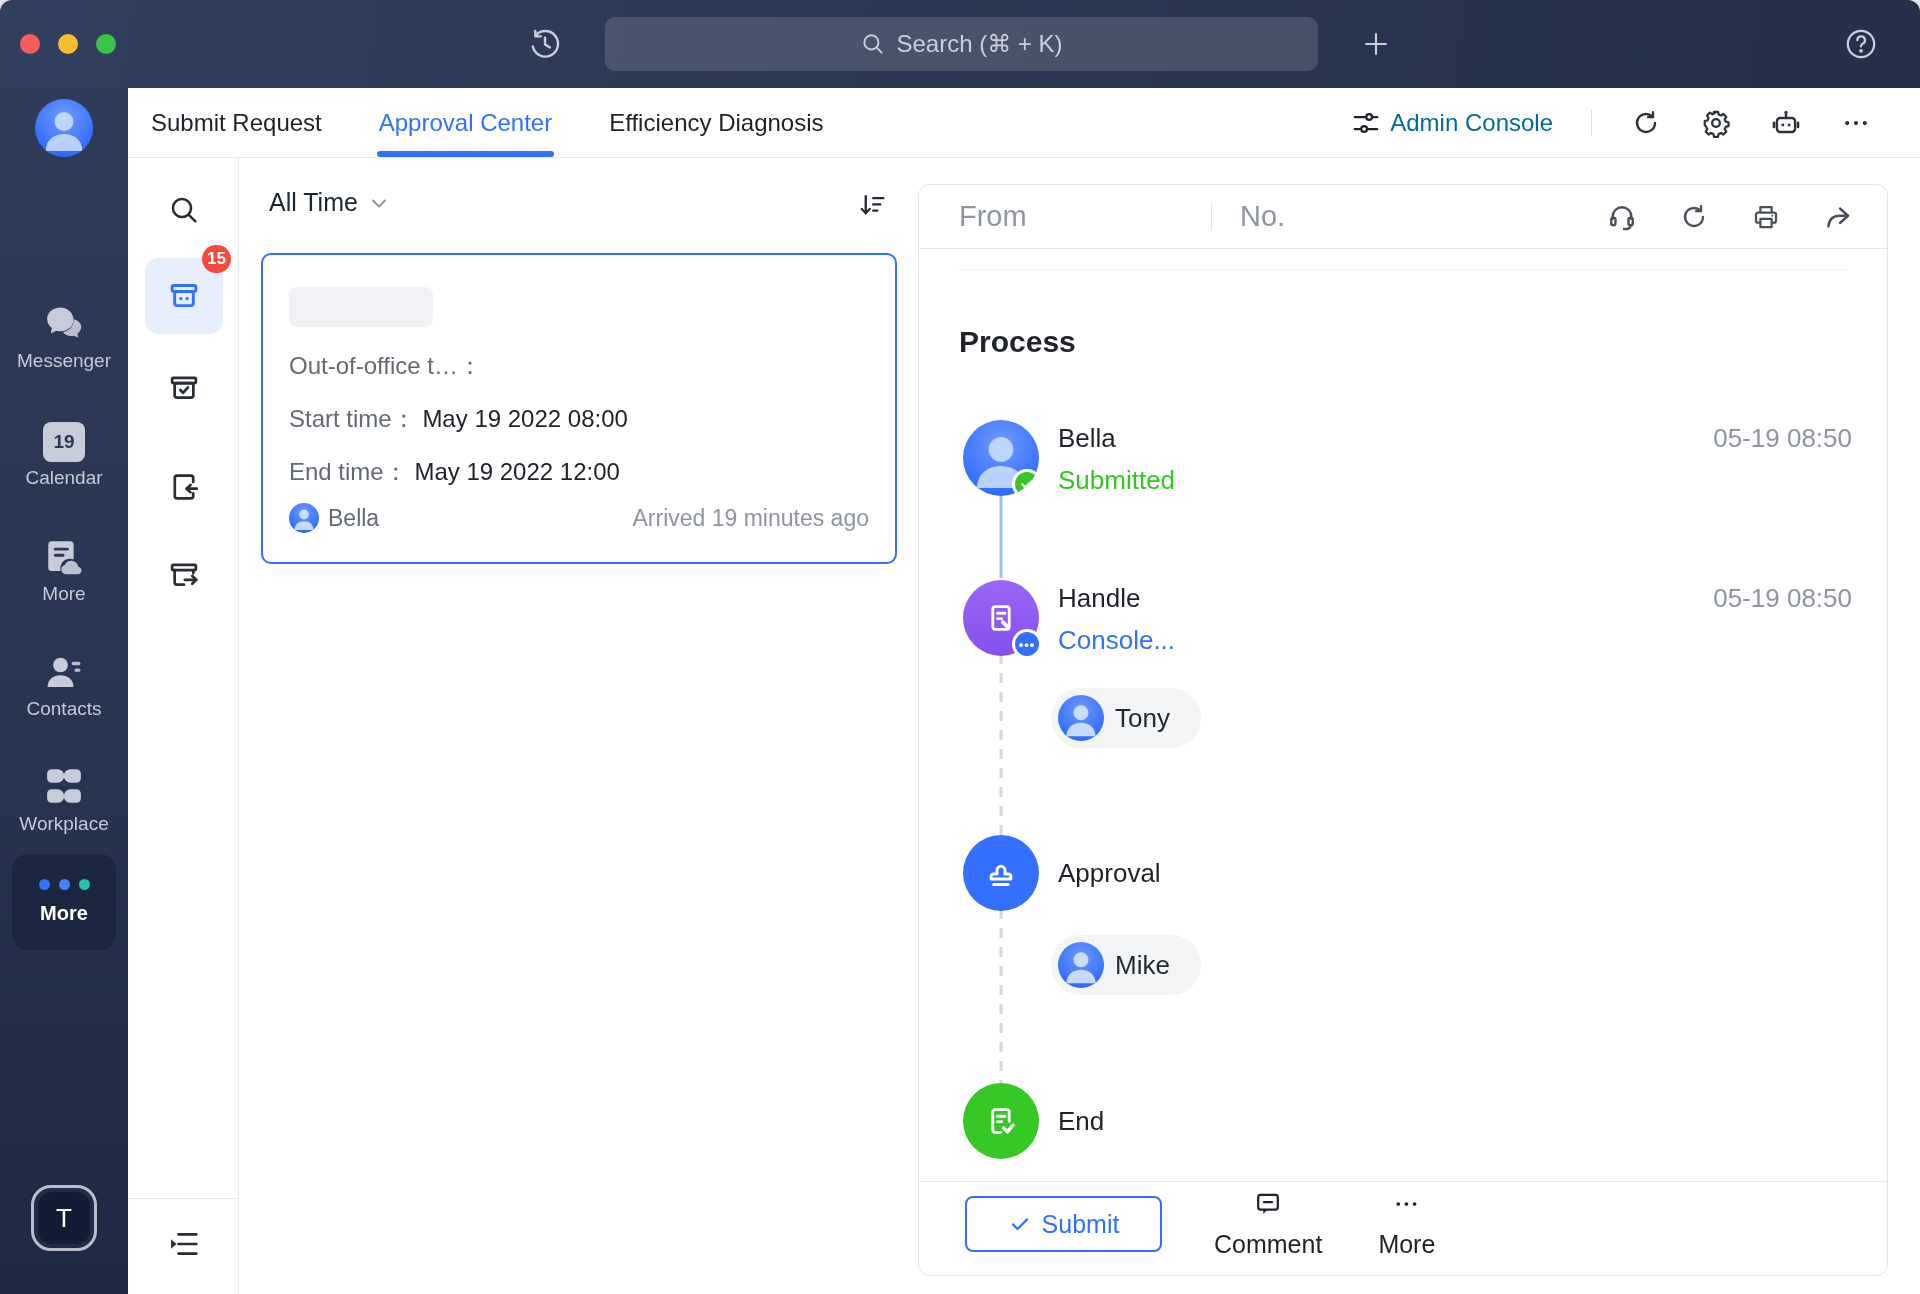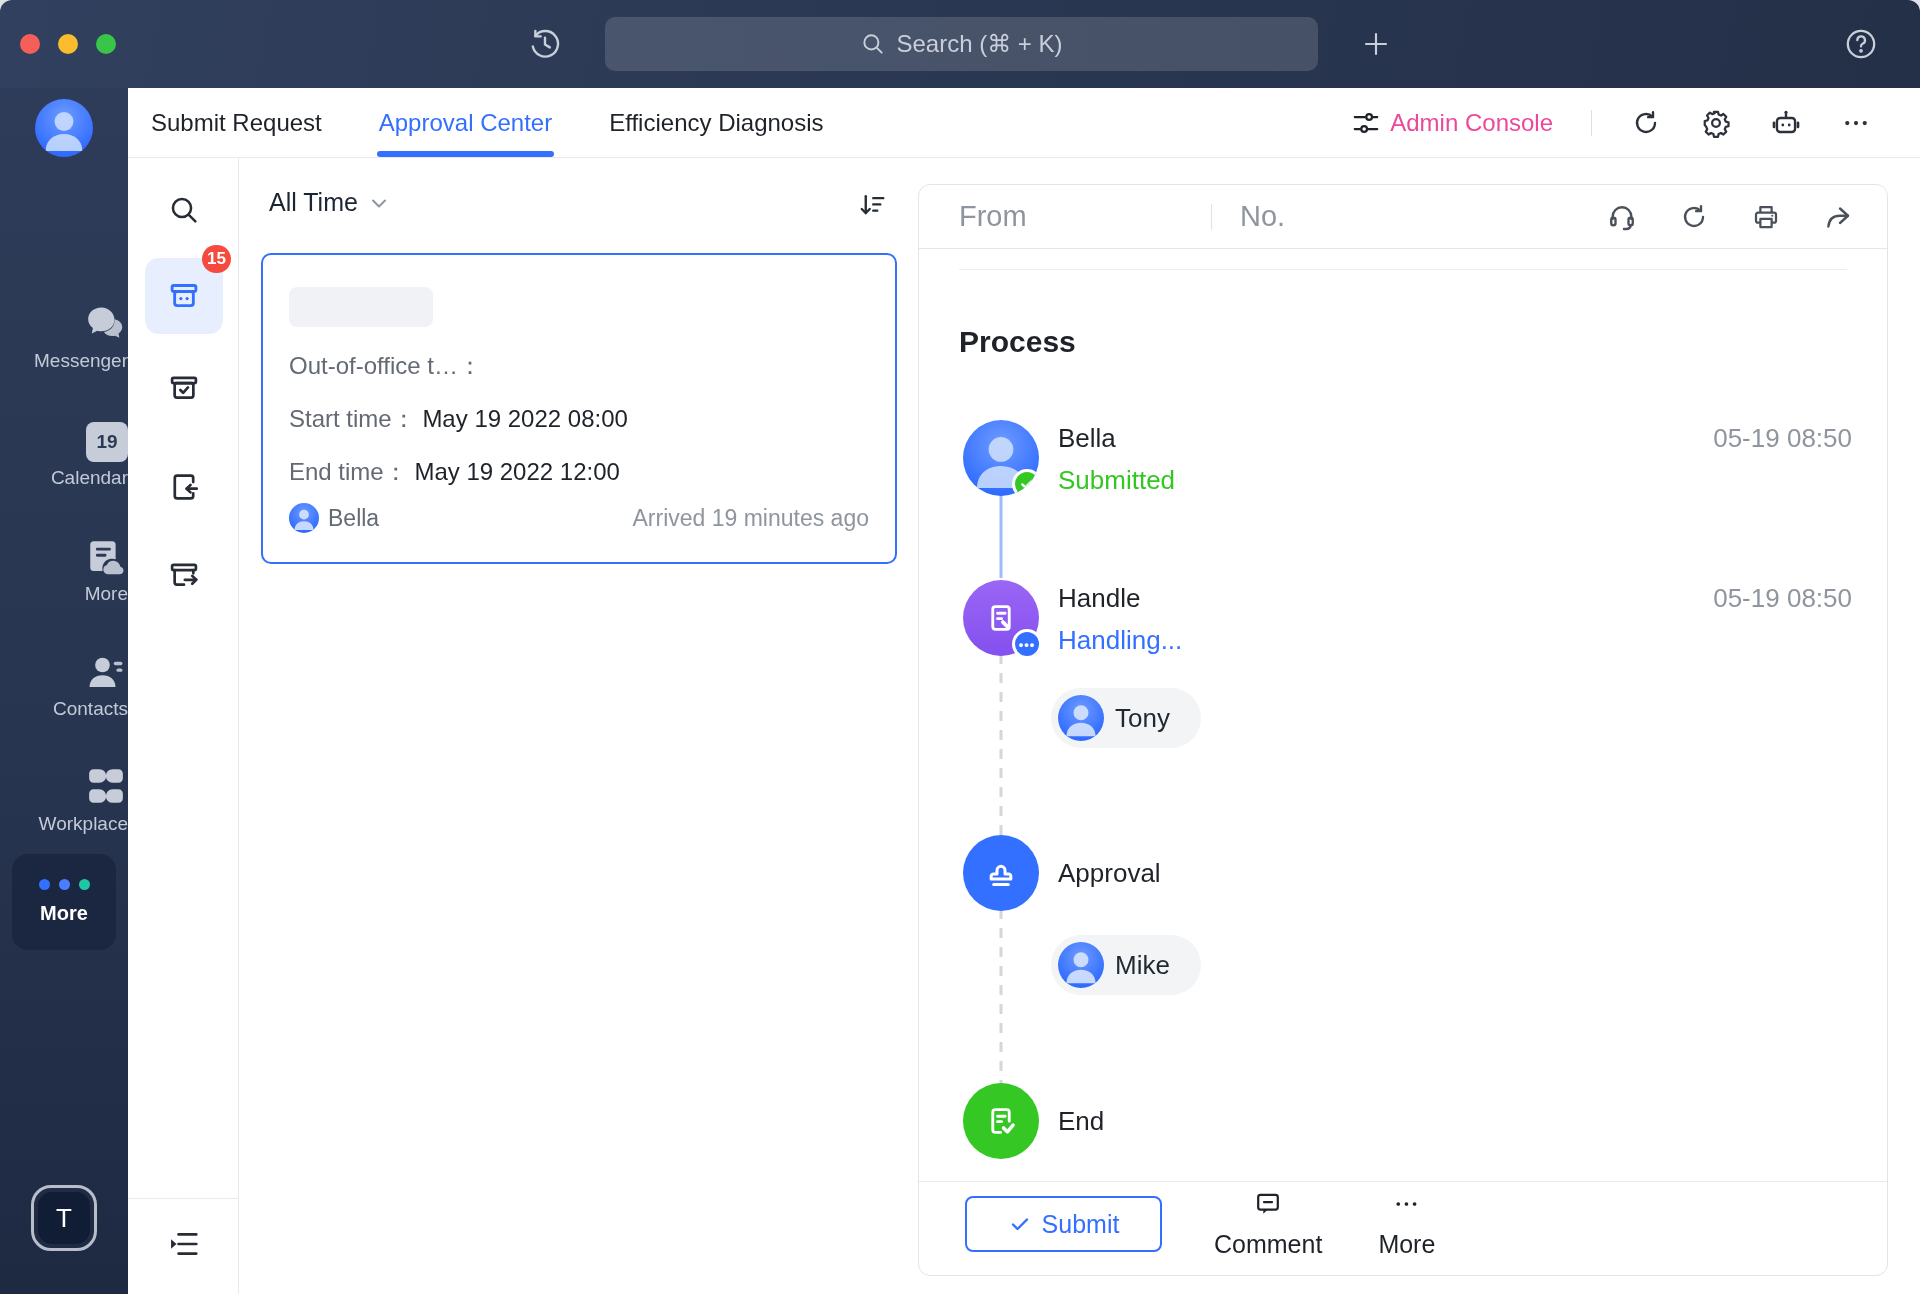--- a/index.html
+++ b/index.html
@@ -17,21 +17,21 @@
     background:rgba(255,255,255,0.14); display:flex; align-items:center; justify-content:center; gap:10px; color:#c8ceda; }
   .search-pill span { font-size:24px; }
   .plus-btn { left:1358px; top:26px; width:36px; height:36px; }
   .help-btn { left:1843px; top:26px; width:36px; height:36px; }
 
   
   .sidebar { position:absolute; left:0; top:88px; width:128px; height:1206px;
     background:linear-gradient(180deg,#2e3c59 0%, #283550 55%, #1e2942 100%); }
   .side-avatar { position:absolute; left:35px; top:11px; width:58px; height:58px; border-radius:50%;
     background:radial-gradient(circle at 50% 32%, #6f9cff 0%, #2f6bff 75%); overflow:hidden; }
-  .side-item { position:absolute; left:0; width:128px; display:flex; flex-direction:column; align-items:flex-end; gap:5px; color:#c3cad7; }
+  .side-item { position:absolute; left:0; width:128px; display:flex; flex-direction:column; align-items:center; gap:5px; color:#c3cad7; }
   .side-item .lbl { font-size:19px; color:#c3cad7; }
   .more-tile { position:absolute; left:12px; top:766px; width:104px; height:96px; border-radius:16px; background:#1b2640;
     display:flex; flex-direction:column; align-items:center; justify-content:center; gap:12px; }
   .more-dots { display:flex; gap:9px; }
   .more-dots i { width:11px; height:11px; border-radius:50%; display:block; }
   .more-lbl { color:#fff; font-size:20px; font-weight:700; }
   .t-avatar-ring { position:absolute; left:31px; top:1097px; width:66px; height:66px; border-radius:20px;
     border:3px solid rgba(210,216,226,0.85); display:flex; align-items:center; justify-content:center; }
   .t-avatar { width:52px; height:52px; border-radius:14px; background:#101d35; color:#fff; font-size:26px;
     display:flex; align-items:center; justify-content:center; }
@@ -40,21 +40,21 @@
   .content { position:absolute; left:128px; top:88px; width:1792px; height:1206px; background:#fff; border-top-left-radius:12px; overflow:hidden; }
 
   
   .tabbar { position:absolute; left:0; top:0; width:1792px; height:70px; border-bottom:1px solid #e8eaee;
     display:flex; align-items:center; }
   .tabs { display:flex; gap:57px; padding-left:23px; height:100%; align-items:center; }
   .tab { position:relative; font-size:24px; font-weight:500; color:#1f2329; height:100%; display:flex; align-items:center; cursor:default; }
   .tab.active { color:#3370ff; }
   .tab.active::after { content:""; position:absolute; left:-2px; right:-2px; bottom:0; height:6px; border-radius:3px; background:#3370ff; }
   .tab-right { margin-left:auto; display:flex; align-items:center; gap:38px; padding-right:48px; color:#2c313b; }
-  .admin { display:flex; align-items:center; gap:9px; font-size:24px; color:#ec4899; }
+  .admin { display:flex; align-items:center; gap:9px; font-size:24px; color:#0369a1; }
   .vdiv { width:1px; height:26px; background:#dde0e5; }
   .hdr-ic { width:32px; height:32px; display:flex; align-items:center; justify-content:center; color:#2c313b; }
 
   
   .rail { position:absolute; left:0; top:70px; width:111px; height:1136px; border-right:1px solid #e8eaee; }
   .rail-ic { position:absolute; left:39px; width:34px; height:34px; color:#272c35; display:flex; align-items:center; justify-content:center; }
   .rail-tile { position:absolute; left:17px; top:100px; width:78px; height:76px; border-radius:14px; background:#e7efff; }
   .rail-tile .tray { position:absolute; left:22px; top:21px; width:34px; height:34px; color:#3370ff; }
   .rail-badge { position:absolute; left:57px; top:-13px; min-width:28px; height:28px; border-radius:14px; background:#f54a3d;
     color:#fff; font-size:17px; font-weight:700; display:flex; align-items:center; justify-content:center; padding:0 5px; }
@@ -435,21 +435,21 @@
           <svg width="38" height="38" viewBox="0 0 24 24" fill="none" stroke="#fff" stroke-width="1.8" stroke-linecap="round" stroke-linejoin="round">
             <rect x="6.8" y="4.8" width="10.4" height="14.4" rx="1.6"></rect>
             <path d="M9.8 9h4.8M9.8 12.4h2.6"></path>
             <path d="M13.2 14.6l3.2 3.2" stroke-width="2.4"></path>
               <path d="M16.9 18.3l.9.9-1.3-.4z" fill="#fff" stroke="none"></path>
           </svg>
         </div>
         <div class="badge badge-dots">•••</div>
       </div>
       <div class="step-name" style="top:398px">Handle</div>
-      <div class="step-status st-blue" style="top:440px">Handling...</div>
+      <div class="step-status st-blue" style="top:440px">Console...</div>
       <div class="step-time" style="top:398px">05-19 08:50</div>
 
       <div class="chip" style="top:503px">
         <div class="mini-ava">
           <svg width="46" height="46" viewBox="0 0 24 24">
               <circle cx="12" cy="9.3" r="3.9" fill="#d6e3fd" opacity=".9"></circle>
               <path d="M4.4 21.5c0-4.4 3.4-7 7.6-7s7.6 2.6 7.6 7z" fill="#d6e3fd" opacity=".9"></path>
             </svg>
         </div>
         <span class="cname">Tony</span>

